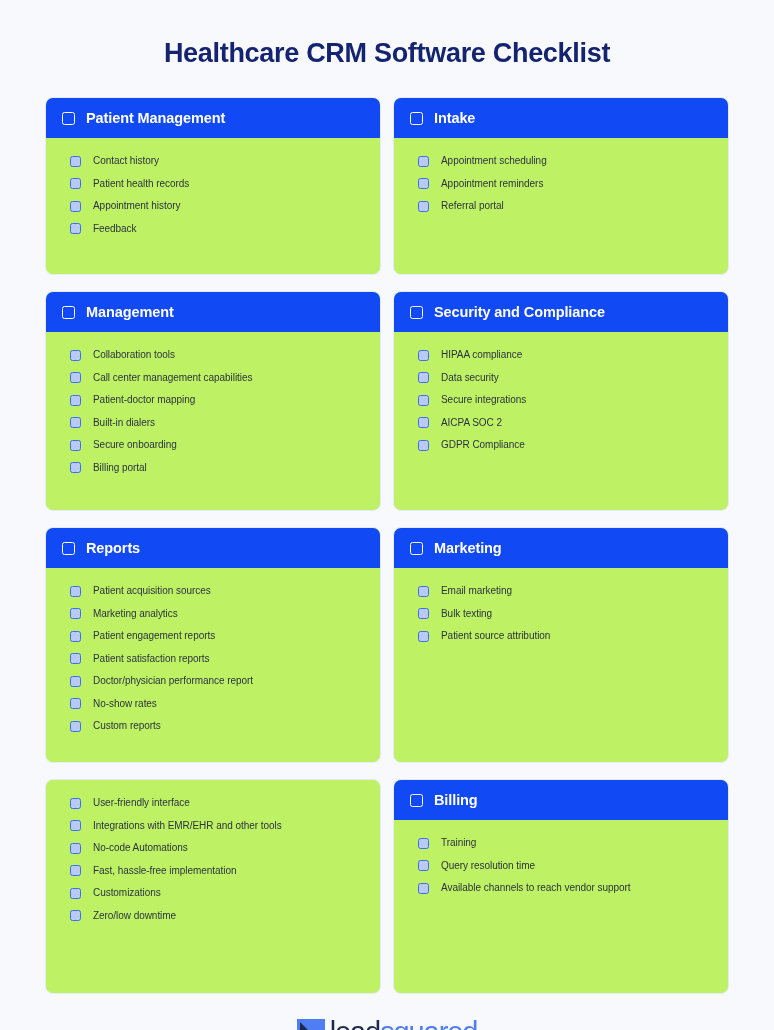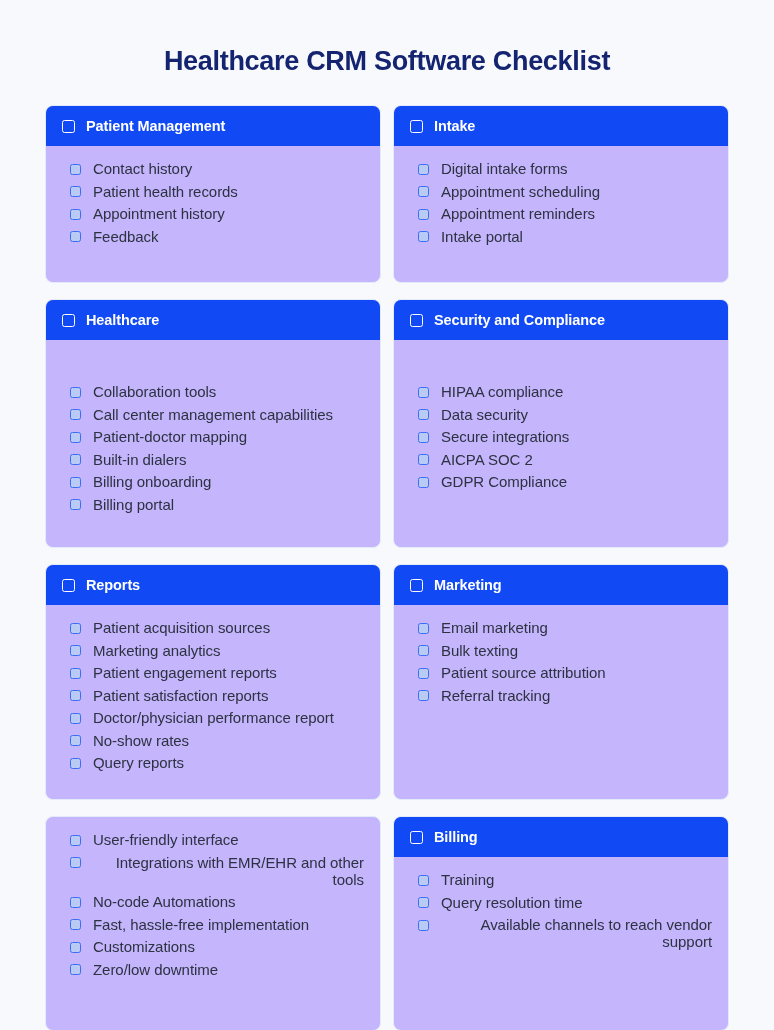--- a/index.html
+++ b/index.html
@@ -10,21 +10,21 @@
     width: 774px;
     height: 1030px;
     background: #f7f9fd;
     font-family: "Liberation Sans", sans-serif;
     overflow: hidden;
   }
   .page {
     width: 774px;
     height: 999px;
     box-sizing: border-box;
-    padding: 8px;
+    padding: 0;
     position: relative;
     display: flex;
     flex-direction: column;
     align-items: center;
   }
   .page-title {
     font-size: 27px;
     font-weight: bold;
     color: #152470;
     letter-spacing: -0.3px;
@@ -36,21 +36,21 @@
   .grid {
     margin-top: 28px;
     width: 684px;
     display: grid;
     grid-template-columns: 336px 336px;
     column-gap: 12px;
     row-gap: 16px;
     align-content: start;
   }
   .card {
-    background: #c4b5fd;
+    background: #bef264;
     border: 1px solid #e3ebfa;
     border-radius: 8px;
     overflow: hidden;
     display: flex;
     flex-direction: column;
   }
   .card-header {
     background: #1149f5;
     height: 40px;
     display: flex;
@@ -90,28 +90,28 @@
     height: 11px;
     box-sizing: border-box;
     border: 1.6px solid #3b6ef5;
     border-radius: 2.5px;
     background: #b9caf5;
     flex: 0 0 auto;
     margin-top: 3.5px;
   }
   .item-label {
     margin-left: 12px;
-    font-size: 15px;
+    font-size: 10px;
     color: #2c3240;
     line-height: 17px;
     letter-spacing: -0.05px;
   }
   
   .row1 .card-body { min-height: 106px; }
-  .row2 .card-body { min-height: 148px; margin-top: 29px; }
+  .row2 .card-body { min-height: 148px; }
   .row3 .card-body { min-height: 164px; }
   .row4 .card-body { min-height: 143px; text-align: right; }
 
   .footer {
     margin-top: 24px;
     display: flex;
     align-items: center;
     justify-content: center;
   }
   .logo {
@@ -166,61 +166,57 @@
         </div>
       </div>
       <div class="card row1">
         <div class="card-header">
           <span class="cb-head"></span>
           <span class="card-header-title">Intake</span>
         </div>
         <div class="card-body">
           <div class="item">
             <span class="cb-item"></span>
-            <span class="item-label">Digital intake forms</span>
-          </div>
-          <div class="item">
-            <span class="cb-item"></span>
             <span class="item-label">Appointment scheduling</span>
           </div>
           <div class="item">
             <span class="cb-item"></span>
             <span class="item-label">Appointment reminders</span>
           </div>
           <div class="item">
             <span class="cb-item"></span>
-            <span class="item-label">Intake portal</span>
+            <span class="item-label">Referral portal</span>
           </div>
         </div>
       </div>
       <div class="card row2">
         <div class="card-header">
           <span class="cb-head"></span>
-          <span class="card-header-title">Healthcare</span>
+          <span class="card-header-title">Management</span>
         </div>
         <div class="card-body">
           <div class="item">
             <span class="cb-item"></span>
             <span class="item-label">Collaboration tools</span>
           </div>
           <div class="item">
             <span class="cb-item"></span>
             <span class="item-label">Call center management capabilities</span>
           </div>
           <div class="item">
             <span class="cb-item"></span>
             <span class="item-label">Patient-doctor mapping</span>
           </div>
           <div class="item">
             <span class="cb-item"></span>
             <span class="item-label">Built-in dialers</span>
           </div>
           <div class="item">
             <span class="cb-item"></span>
-            <span class="item-label">Billing onboarding</span>
+            <span class="item-label">Secure onboarding</span>
           </div>
           <div class="item">
             <span class="cb-item"></span>
             <span class="item-label">Billing portal</span>
           </div>
         </div>
       </div>
       <div class="card row2">
         <div class="card-header">
           <span class="cb-head"></span>
@@ -274,45 +270,41 @@
           <div class="item">
             <span class="cb-item"></span>
             <span class="item-label">Doctor/physician performance report</span>
           </div>
           <div class="item">
             <span class="cb-item"></span>
             <span class="item-label">No-show rates</span>
           </div>
           <div class="item">
             <span class="cb-item"></span>
-            <span class="item-label">Query reports</span>
+            <span class="item-label">Custom reports</span>
           </div>
         </div>
       </div>
       <div class="card row3">
         <div class="card-header">
           <span class="cb-head"></span>
           <span class="card-header-title">Marketing</span>
         </div>
         <div class="card-body">
           <div class="item">
             <span class="cb-item"></span>
             <span class="item-label">Email marketing</span>
           </div>
           <div class="item">
             <span class="cb-item"></span>
             <span class="item-label">Bulk texting</span>
           </div>
           <div class="item">
             <span class="cb-item"></span>
             <span class="item-label">Patient source attribution</span>
-          </div>
-          <div class="item">
-            <span class="cb-item"></span>
-            <span class="item-label">Referral tracking</span>
           </div>
         </div>
       </div>
       <div class="card row4">
         <div class="card-body">
           <div class="item">
             <span class="cb-item"></span>
             <span class="item-label">User-friendly interface</span>
           </div>
           <div class="item">

